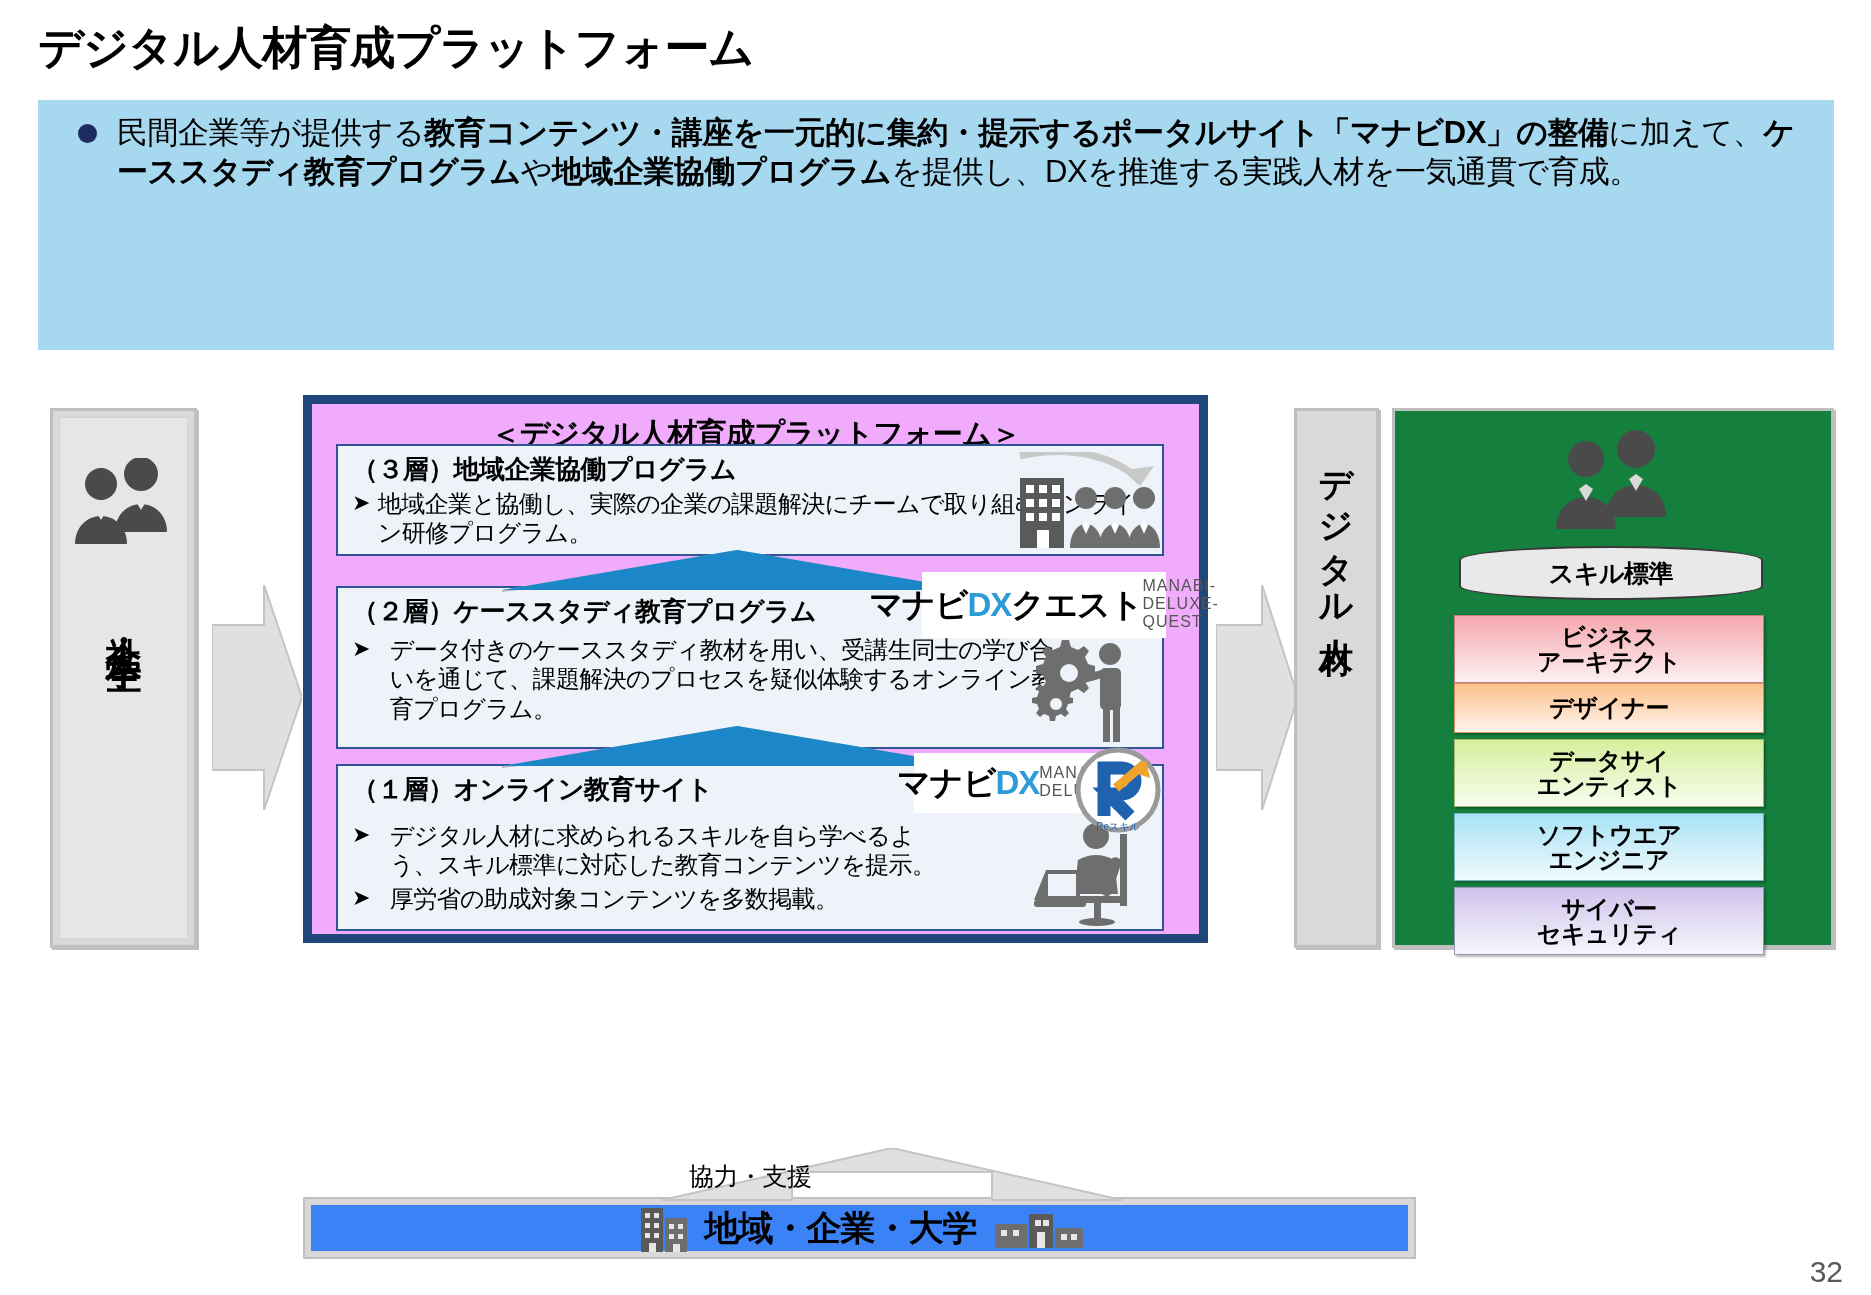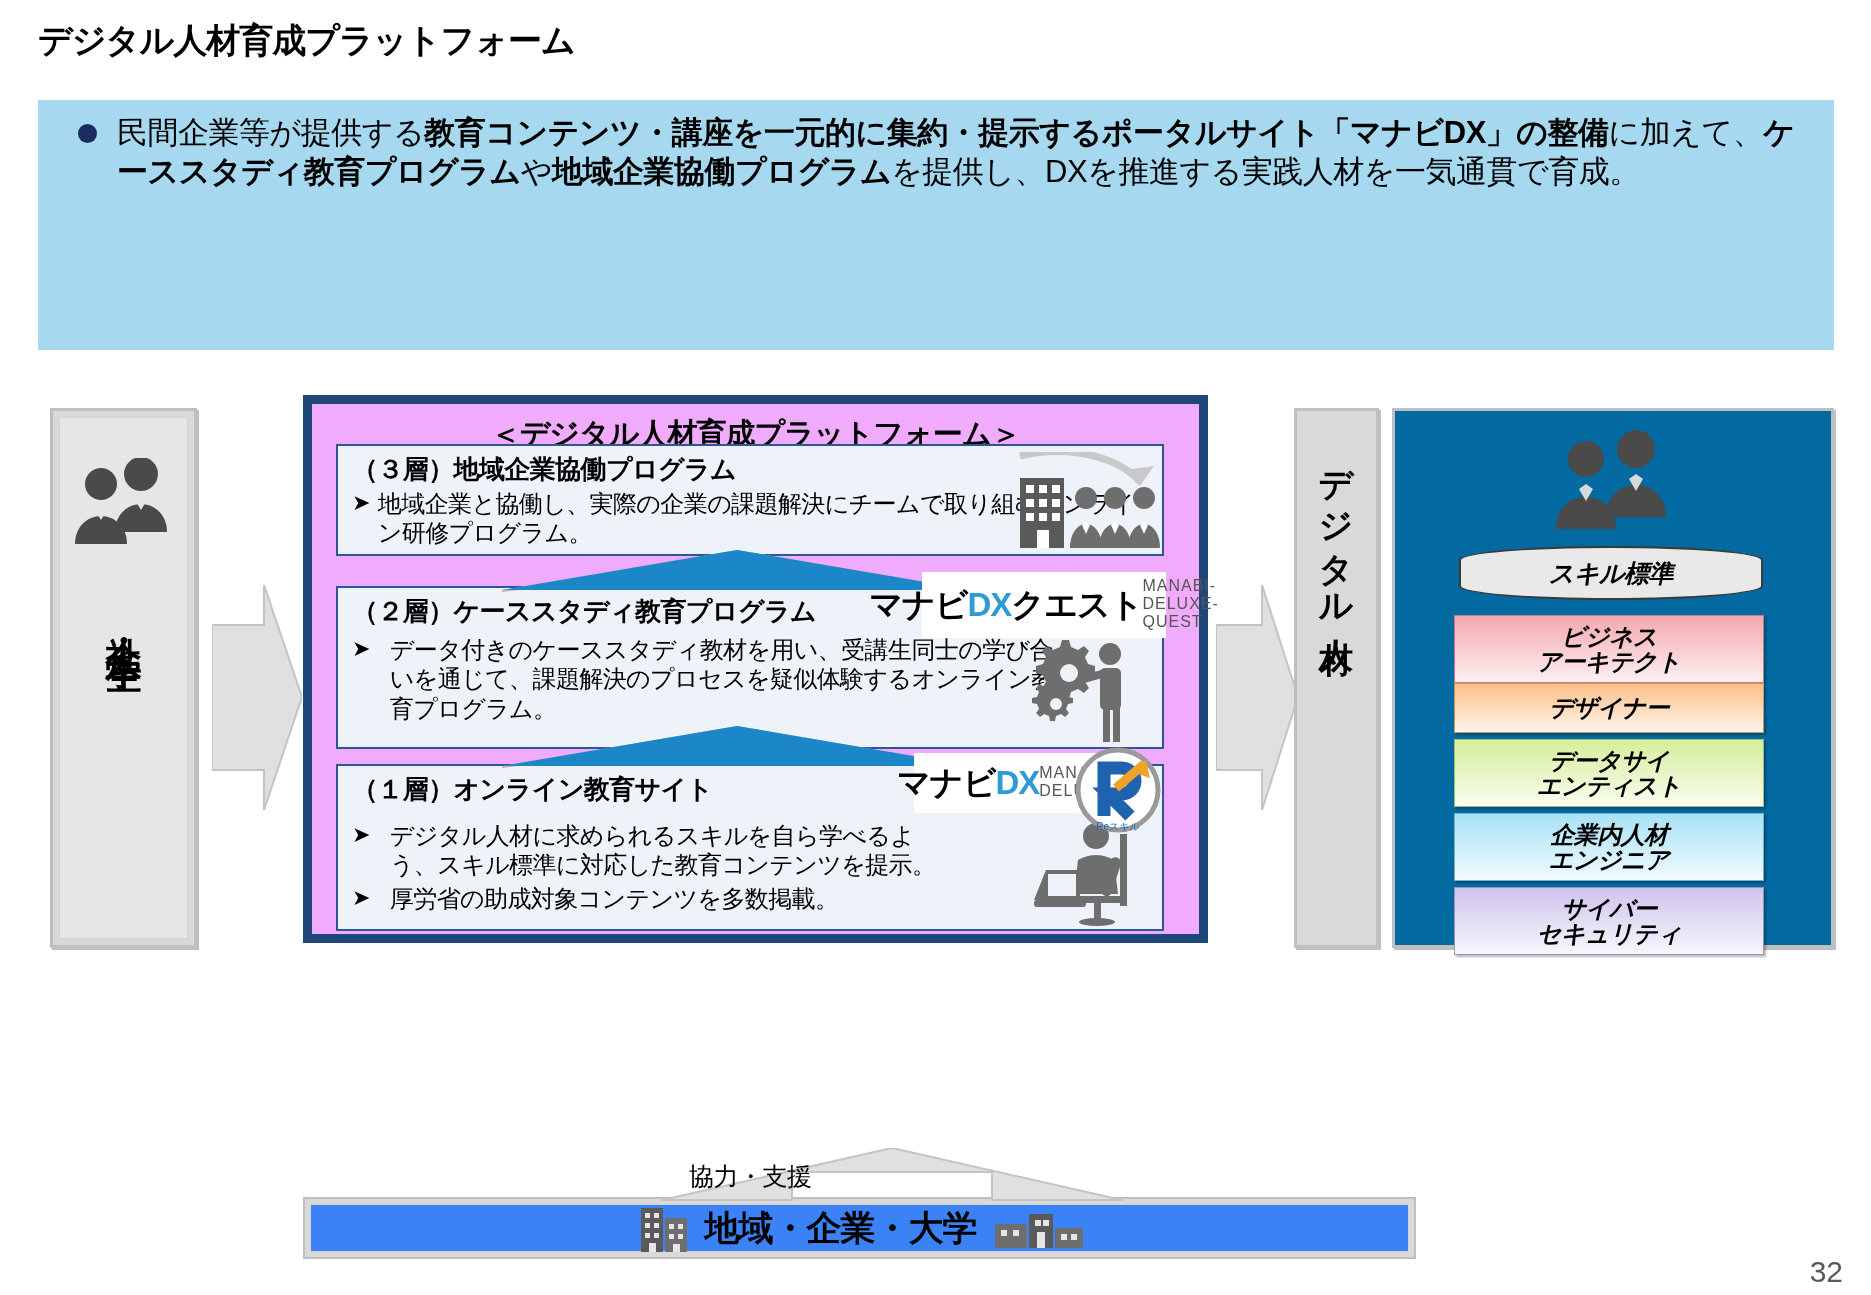--- a/index.html
+++ b/index.html
@@ -7,21 +7,21 @@
     width:1871px; height:1295px;
     background:#ffffff;
     font-family:"Liberation Sans","DejaVu Sans",sans-serif;
     position:relative;
     overflow:hidden;
     color:#000;
   }
   
   #slide-title{
     position:absolute; left:38px; top:18px;
-    font-size:34px; font-weight:bold; letter-spacing:-1px;
+    font-size:45px; font-weight:bold; letter-spacing:-1px;
     white-space:nowrap;
   }
   
   #summary-box{
     position:absolute; left:38px; top:100px;
     width:1796px; height:250px;
     background:#a6d8ef;
     box-sizing:border-box;
     padding:14px 22px 10px 22px;
   }
@@ -103,22 +103,22 @@
     box-sizing:border-box; box-shadow:2px 2px 0 #bfbfbf;
   }
   #talent-label{
     position:absolute; left:50%; top:34px; transform:translateX(-50%);
     writing-mode:vertical-rl; text-orientation:upright;
     font-size:34px; font-weight:bold; letter-spacing:3px; line-height:1;
   }
   #skills-panel{
     position:absolute; left:1392px; top:408px;
     width:442px; height:540px;
-    background:#0369a1; border:3px solid #bfbfbf;
-    box-sizing:border-box; box-shadow:2px 2px 0 #bfbfbf;font-style:italic;
+    background:#15803d; border:3px solid #bfbfbf;
+    box-sizing:border-box; box-shadow:2px 2px 0 #bfbfbf;
   }
   #skills-icon{position:absolute; left:50%; transform:translateX(-50%); top:18px;}
   #skill-standard-cylinder{
     position:absolute; left:64px; top:135px; width:300px; height:50px;
     background:#e9e9e9; border:2px solid #3a3a3a;
     border-radius:50%/26%;
     display:flex; align-items:center; justify-content:center;
     font-size:25px; font-weight:bold; letter-spacing:-0.5px;
   }
   .skill-chip{
@@ -355,21 +355,21 @@
     <span>アーキテクト</span>
   </div>
   <div class="skill-chip" id="chip1" style="top: 272px; height: 50px; background: linear-gradient(rgb(251, 192, 138) 0%, rgb(255, 255, 255) 120%); border-color: rgb(207, 148, 96);">
     <span>デザイナー</span>
   </div>
   <div class="skill-chip" id="chip2" style="top: 328px; height: 68px; background: linear-gradient(rgb(213, 239, 156) 0%, rgb(255, 255, 255) 120%); border-color: rgb(164, 189, 114);">
     <span>データサイ</span>
     <span>エンティスト</span>
   </div>
   <div class="skill-chip" id="chip3" style="top: 402px; height: 68px; background: linear-gradient(rgb(168, 226, 245) 0%, rgb(255, 255, 255) 120%); border-color: rgb(124, 176, 194);">
-    <span>企業内人材</span>
+    <span>ソフトウエア</span>
     <span>エンジニア</span>
   </div>
   <div class="skill-chip" id="chip4" style="top: 476px; height: 68px; background: linear-gradient(rgb(207, 196, 236) 0%, rgb(255, 255, 255) 120%); border-color: rgb(157, 147, 184);">
     <span>サイバー</span>
     <span>セキュリティ</span>
   </div>
 </div>
 
 <div class="chevron-arrow" style="left:662px; top:1148px; z-index:2;">
   <svg width="460" height="56" viewBox="0 0 460 56">

